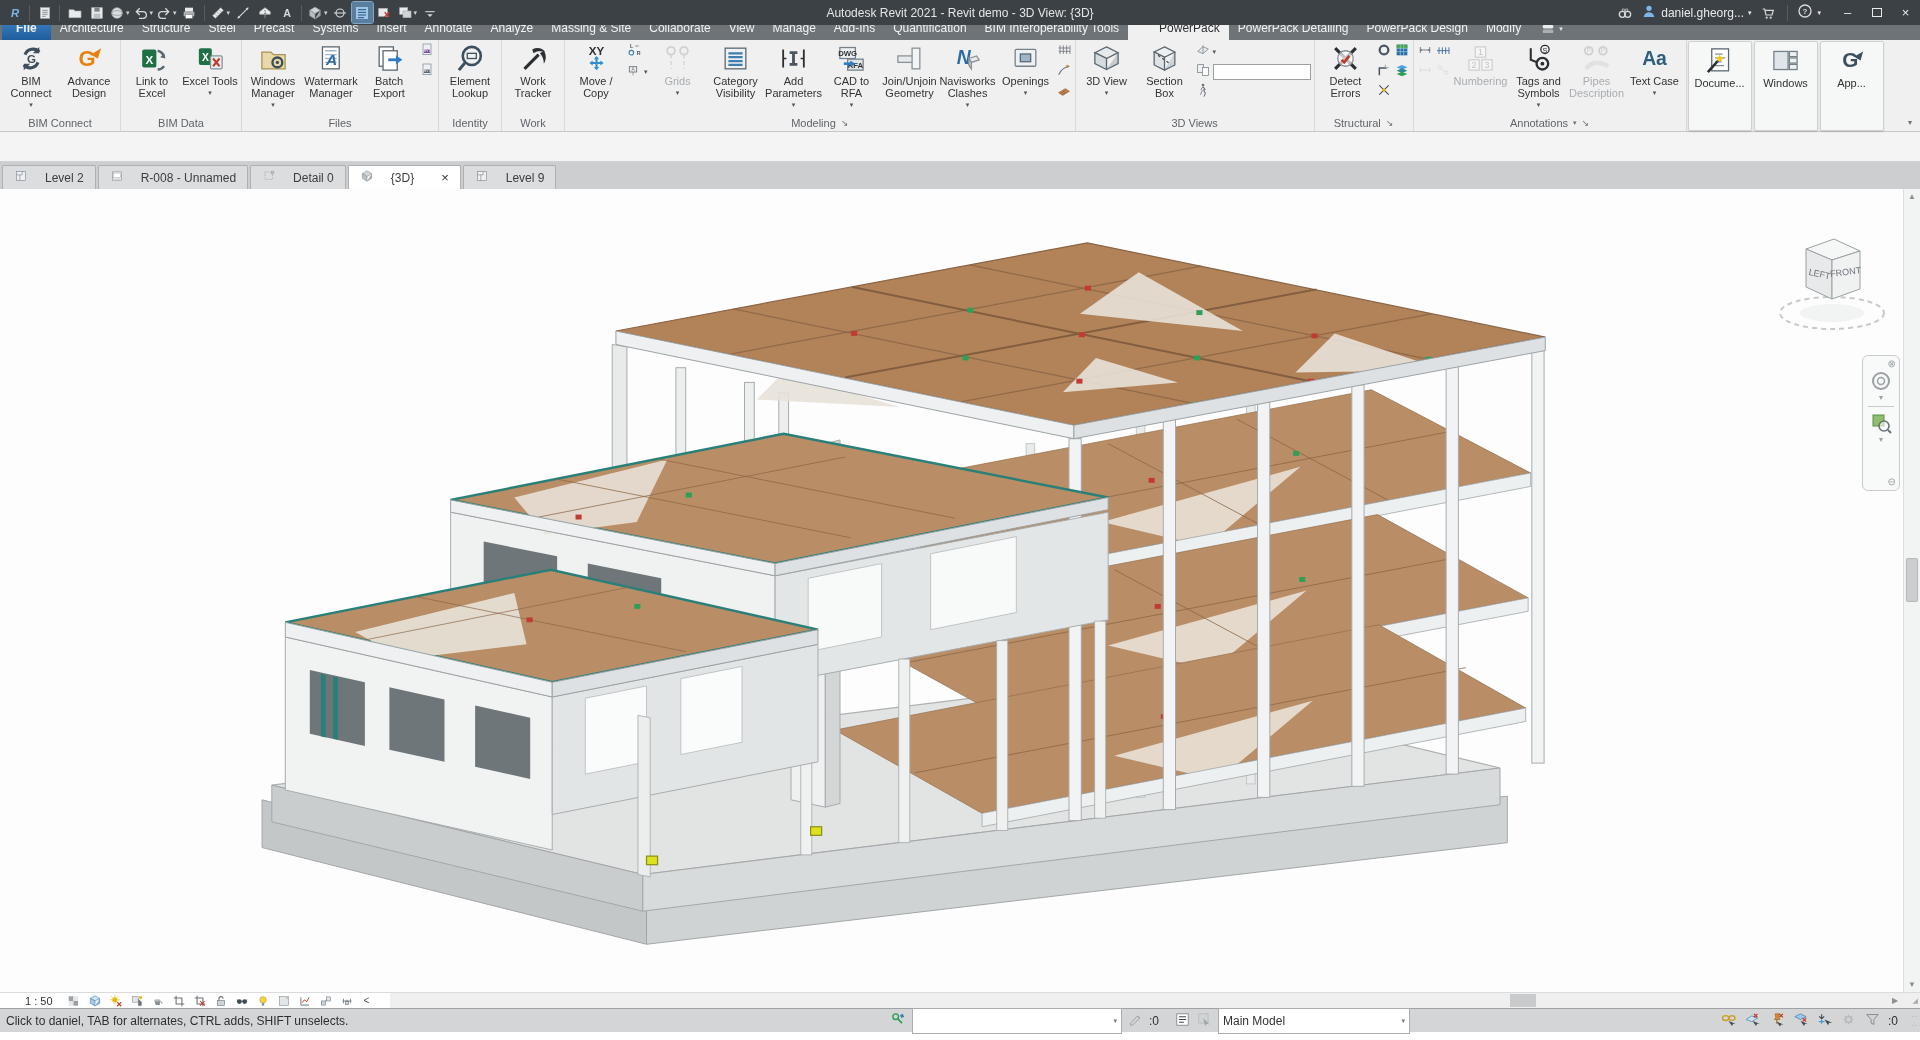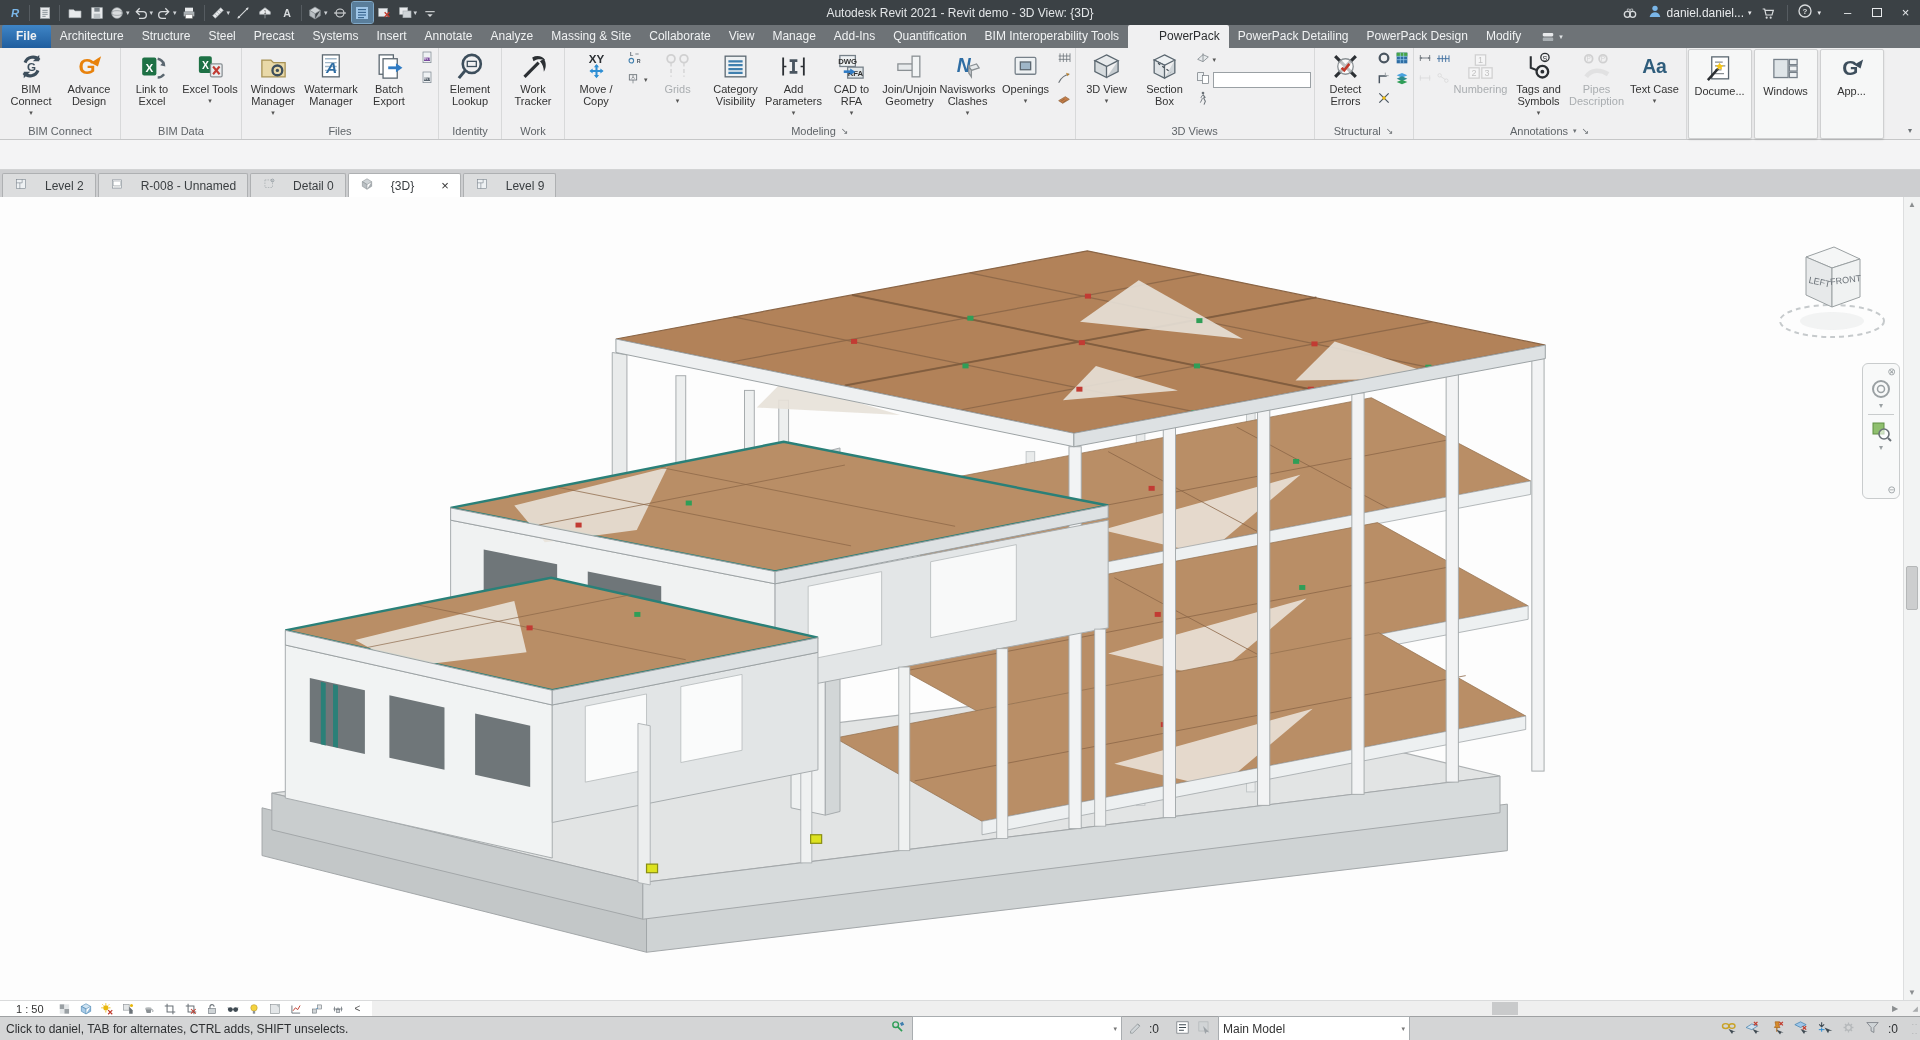--- a/index.html
+++ b/index.html
@@ -16,21 +16,21 @@
   .tb-title { position:absolute; left:0; right:0; text-align:center; font-size:12px; color:#e3e6e8; pointer-events:none; }
   .tb-right { margin-left:auto; display:flex; align-items:center; gap:6px; z-index:2; }
   .tb-right svg { width:16px; height:16px; }
   .tb-user { display:flex; align-items:center; gap:4px; }
   .tb-user .dd { font-size:7px; }
   .win-btns { display:flex; margin-left:6px; }
   .win-btn { width:29px; height:25px; display:flex; align-items:center; justify-content:center; font-size:13px; color:#e8eaec; }
   .win-restore { width:10px; height:9px; border:1px solid #e8eaec; }
 
   
-  .tabrow { height:23px; background:#6e7377; display:flex; align-items:flex-end; padding-left:2px; }
+  .tabrow { height:15px; background:#6e7377; display:flex; align-items:flex-end; padding-left:2px; }
   .rtab { padding:4px 9px 5px; font-size:12px; color:#f0f2f3; white-space:nowrap; }
   .rtab.file { background:linear-gradient(#3f85c6,#1f5d9e); font-weight:bold; border-radius:2px 2px 0 0; padding:4px 14px 5px; }
   .rtab.active { background:#f0f0f1; color:#2c2e30; border-radius:2px 2px 0 0;padding-left:31px; }
   .ribbon-toggle { display:flex; align-items:center; gap:3px; margin-left:10px; padding-bottom:4px; }
   .ribbon-toggle svg { width:16px; height:14px; }
   .ribbon-toggle .dd { font-size:7px; color:#e0e3e5; }
 
   
   .ribbon { height:92px; background:#f0f0f1; display:flex; border-bottom:1px solid #c6c7c8; }
   .rgroup { display:flex; flex-direction:column; border-right:1px solid #d8d9da; }
@@ -72,21 +72,21 @@
   .nav-x { align-self:flex-end; margin-right:3px; font-size:10px; line-height:10px; }
   .nav-dd { font-size:8px; }
   .nav-div { width:26px; height:1px; background:#c9cccd; margin:4px 0; }
   .nav-min { align-self:flex-end; margin:auto 3px 0 0; font-size:10px; }
   .vscroll { position:absolute; right:0; top:0; bottom:0; width:17px; background:#f2f3f3; border-left:1px solid #dddedf; }
   .vs-arrow { position:absolute; left:0; width:16px; height:15px; text-align:center; font-size:8px; color:#8b8e90; line-height:15px; }
   .vs-thumb { position:absolute; left:2px; width:12px; top:46%; height:44px; background:#cdcecf; border:1px solid #b5b7b8; border-radius:2px; }
 
   
   .bottomrow { height:16px; display:flex; background:#efefef; border-top:1px solid #dadbdc; }
-  .vcb { display:flex; align-items:center; background:#fff; padding:0 7px; gap:3px; }
+  .vcb { display:flex; align-items:center; background:#fff; padding:0 16px; gap:3px; }
   .vcb-scale { font-size:11px; color:#333; padding:0 9px; white-space:nowrap; }
   .vcb-icon { width:18px; height:14px; }
   .vcb-icon svg { width:18px; height:14px; }
   .vcb-expand { font-size:10px; color:#555; padding:0 5px; }
   .hscroll { flex:1; position:relative; background:#efefef; }
   .hthumb { position:absolute; left:1120px; width:26px; top:1px; bottom:1px; background:#c9cacb; }
   .hs-arrow { width:16px; text-align:center; font-size:8px; color:#8b8e90; line-height:15px; }
   .corner-grip { width:17px; background:#efefef; color:#a9abad; font-size:7px; text-align:right; line-height:15px; padding-right:2px; }
 
   
@@ -236,21 +236,21 @@
           <circle cx="8" cy="14" r="4.5" fill="none" stroke="#d7dadc" stroke-width="2"></circle>
           <circle cx="16" cy="14" r="4.5" fill="none" stroke="#d7dadc" stroke-width="2"></circle>
           <path d="M8 9V6h3v4m2 0V6h3v3" stroke="#d7dadc" fill="none"></path>
         </svg>
       </span>
     <span class="tb-user">
       <span id="ic-person"><svg viewBox="0 0 24 24">
             <circle cx="12" cy="8" r="4" fill="#7ab6e8"></circle>
             <path d="M4 21c1-5 5-7 8-7s7 2 8 7z" fill="#7ab6e8"></path>
           </svg></span>
-      <span>daniel.daniel...</span>
+      <span>daniel.gheorg...</span>
       <span class="dd">▾</span>
     </span>
     <span class="qat-btn" id="ic-cart">
         <svg viewBox="0 0 24 24">
           <path d="M4 6h3l2 9h9l2-7H8" fill="none" stroke="#d7dadc" stroke-width="1.8"></path>
           <circle cx="10" cy="19" r="1.6" fill="#d7dadc"></circle>
           <circle cx="16" cy="19" r="1.6" fill="#d7dadc"></circle>
         </svg>
       </span>
     <span class="qat-sep"></span>

